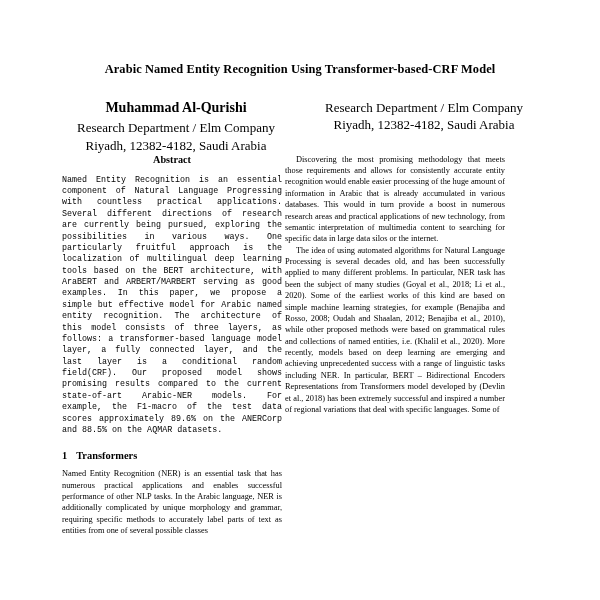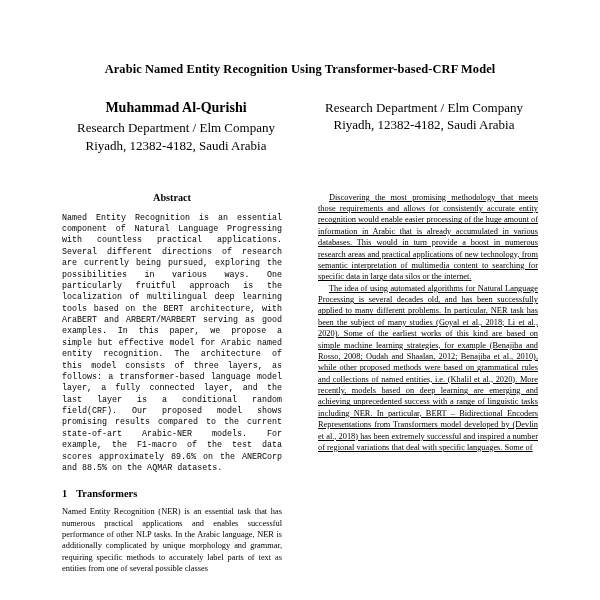--- a/index.html
+++ b/index.html
@@ -57,24 +57,23 @@
   }
   .author-affil,
   .author-addr {
     display: block;
     font-size: 13px;
   }
 
   
   .columns {
     display: flex;
-    margin-top: 38px;
     padding: 0 62px;
     box-sizing: border-box;
-    gap: 36px;
+    gap: 3px;
   }
   .col {
     width: 220px;
     flex: 0 0 220px;
   }
 
   .section-title-centered {
     text-align: center;
     font-size: 10.2px;
     font-weight: bold;
@@ -98,21 +97,20 @@
     line-height: 1.365;
     text-align: justify;
     text-justify: inter-word;
     hyphens: manual;
   }
   p.body-text + p.body-text {
     margin-top: 0;
   }
   p.indent {
     text-indent: 11px;
-    text-decoration: underline;
   }
   .abstract-text {
     font-size: 8.2px;
     line-height: 1.37;
     font-family: Liberation Mono, monospace;
   }
 </style>
 </head>
 <body>
 

